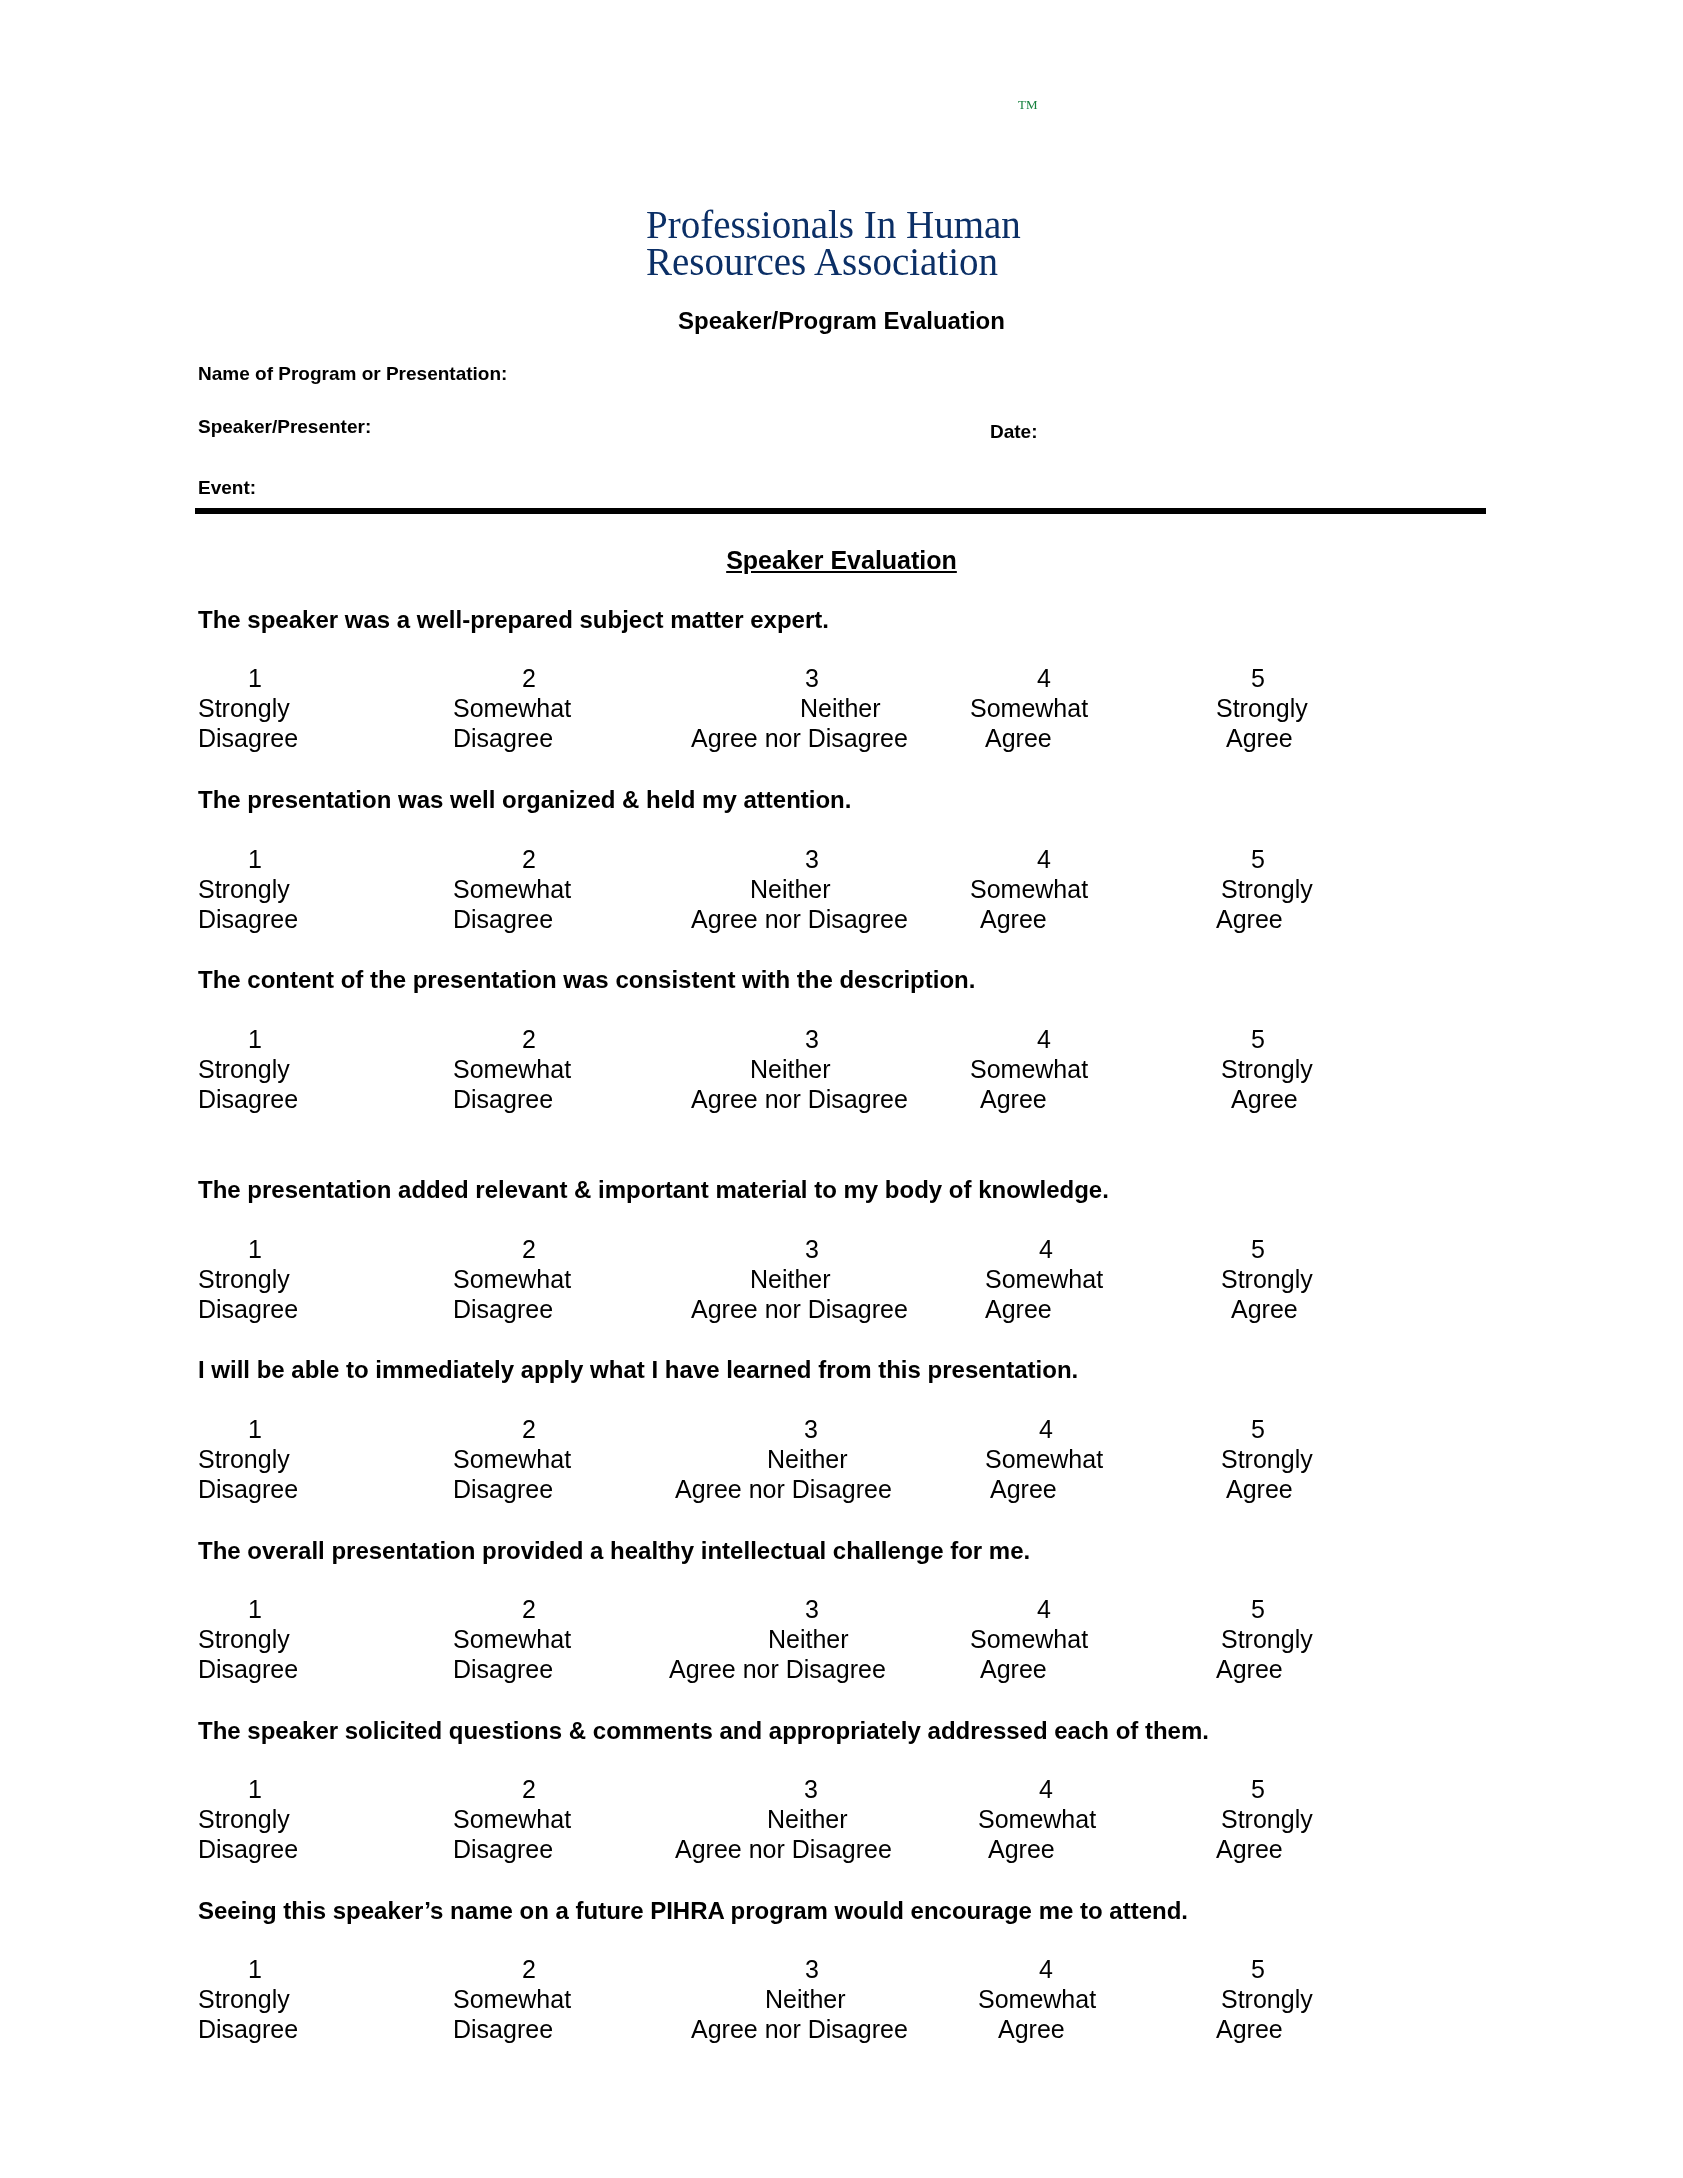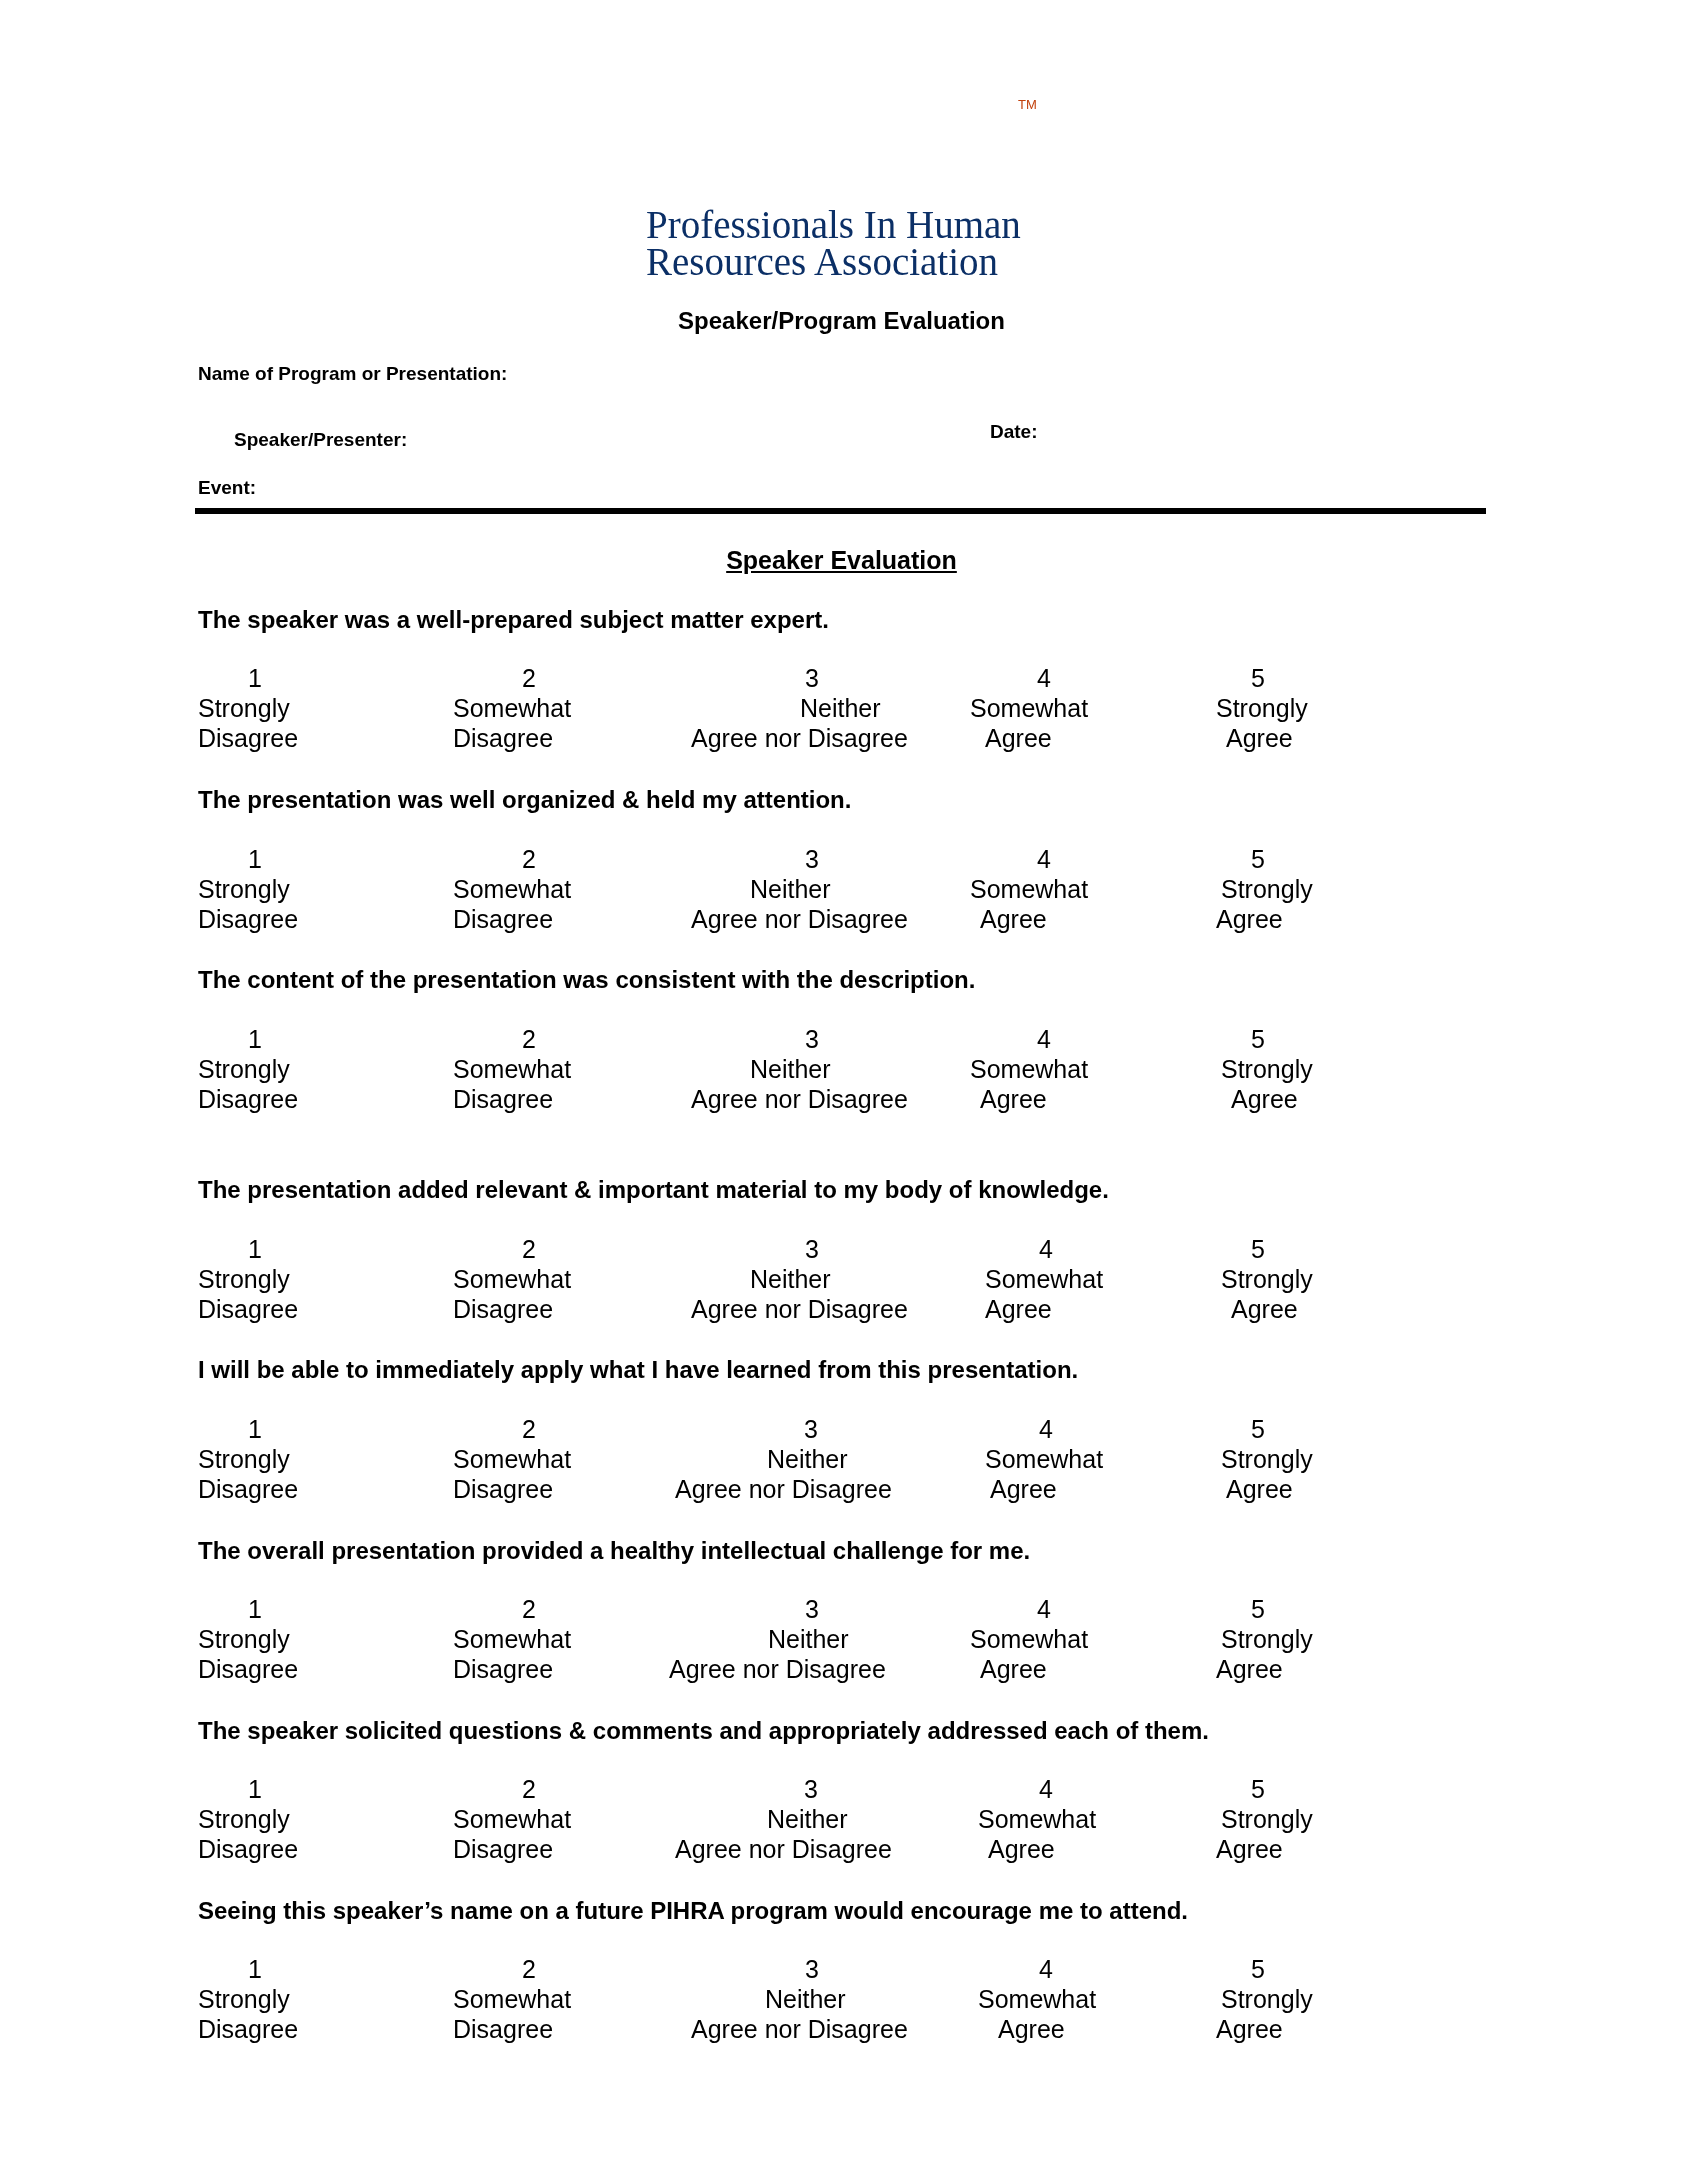--- a/index.html
+++ b/index.html
@@ -1,21 +1,21 @@
 <!DOCTYPE html>
 <html><head>
 <meta charset="utf-8">
 <style>
   html, body { margin: 0; padding: 0; background: #ffffff; }
   body { width: 1683px; height: 2178px; position: relative; overflow: hidden;
          font-family: "Liberation Sans", sans-serif; color: #000; }
   .logo { position: absolute; left: 644px; top: 91px; width: 416px; height: 198px; }
   .logo-main { position: absolute; left: 0; top: 0; font-family: "Liberation Serif", serif;
                font-weight: bold; font-size: 121px; line-height: 111px; color: #0b2f66; letter-spacing: -2px; }
-  .logo-tm { position: absolute; left: 374px; top: 6px; font-size: 13px; color: #c2410c; font-family: Liberation Sans, sans-serif; }
+  .logo-tm { position: absolute; left: 374px; top: 6px; font-size: 13px; color: #15803d; font-family: Liberation Serif, serif; }
   .logo-sub { position: absolute; left: 2px; font-family: "Liberation Serif", serif; font-size: 39px;
               line-height: 40px; color: #0b2f66; white-space: nowrap; }
   .logo-sub1 { top: 114px; }
   .logo-sub2 { top: 151px; }
   .form-title { position: absolute; left: 0; width: 1683px; top: 307px; text-align: center;
                 font-weight: bold; font-size: 24px; }
   .field-label { position: absolute; font-weight: bold; font-size: 19px; }
   .rule { position: absolute; left: 195px; top: 508px; width: 1291px; height: 6px; background: #000; }
   .section-heading { position: absolute; left: 0; width: 1683px; top: 546px; text-align: center;
                      font-weight: bold; font-size: 25px; }
@@ -31,21 +31,21 @@
 
 <div class="logo">
   <div class="logo-tm">TM</div>
   <div class="logo-sub logo-sub1">Professionals In Human</div>
   <div class="logo-sub logo-sub2">Resources Association</div>
 </div>
 
 <div class="form-title">Speaker/Program Evaluation</div>
 
 <div class="field-label" style="left:198px; top:363px;">Name of Program or Presentation:</div>
-<div class="field-label" style="left:198px; top:429px;margin-left:36px;">Speaker/Presenter:</div>
+<div class="field-label" style="left:198px; top:416px;">Speaker/Presenter:</div>
 <div class="field-label" style="left:990px; top:421px;">Date:</div>
 <div class="field-label" style="left:198px; top:477px;">Event:</div>
 
 <div class="rule"></div>
 
 <div class="section-heading">
   <span>Speaker Evaluation</span>
 </div>
 
 <div id="questions">

